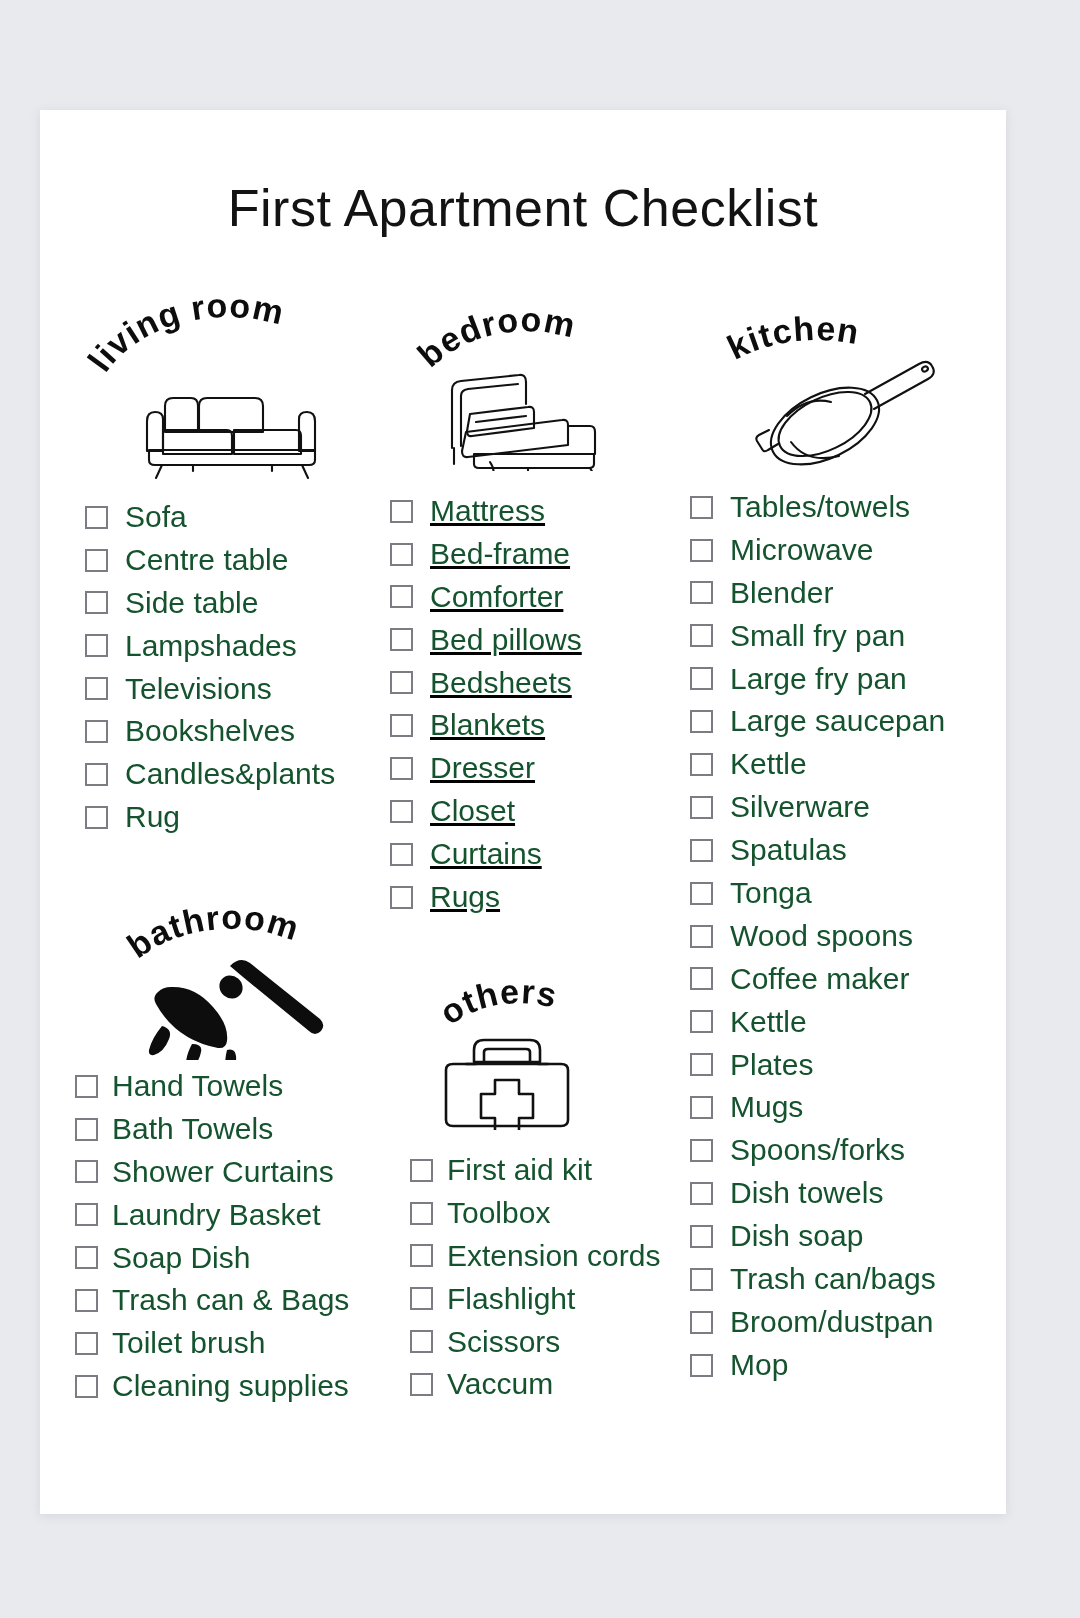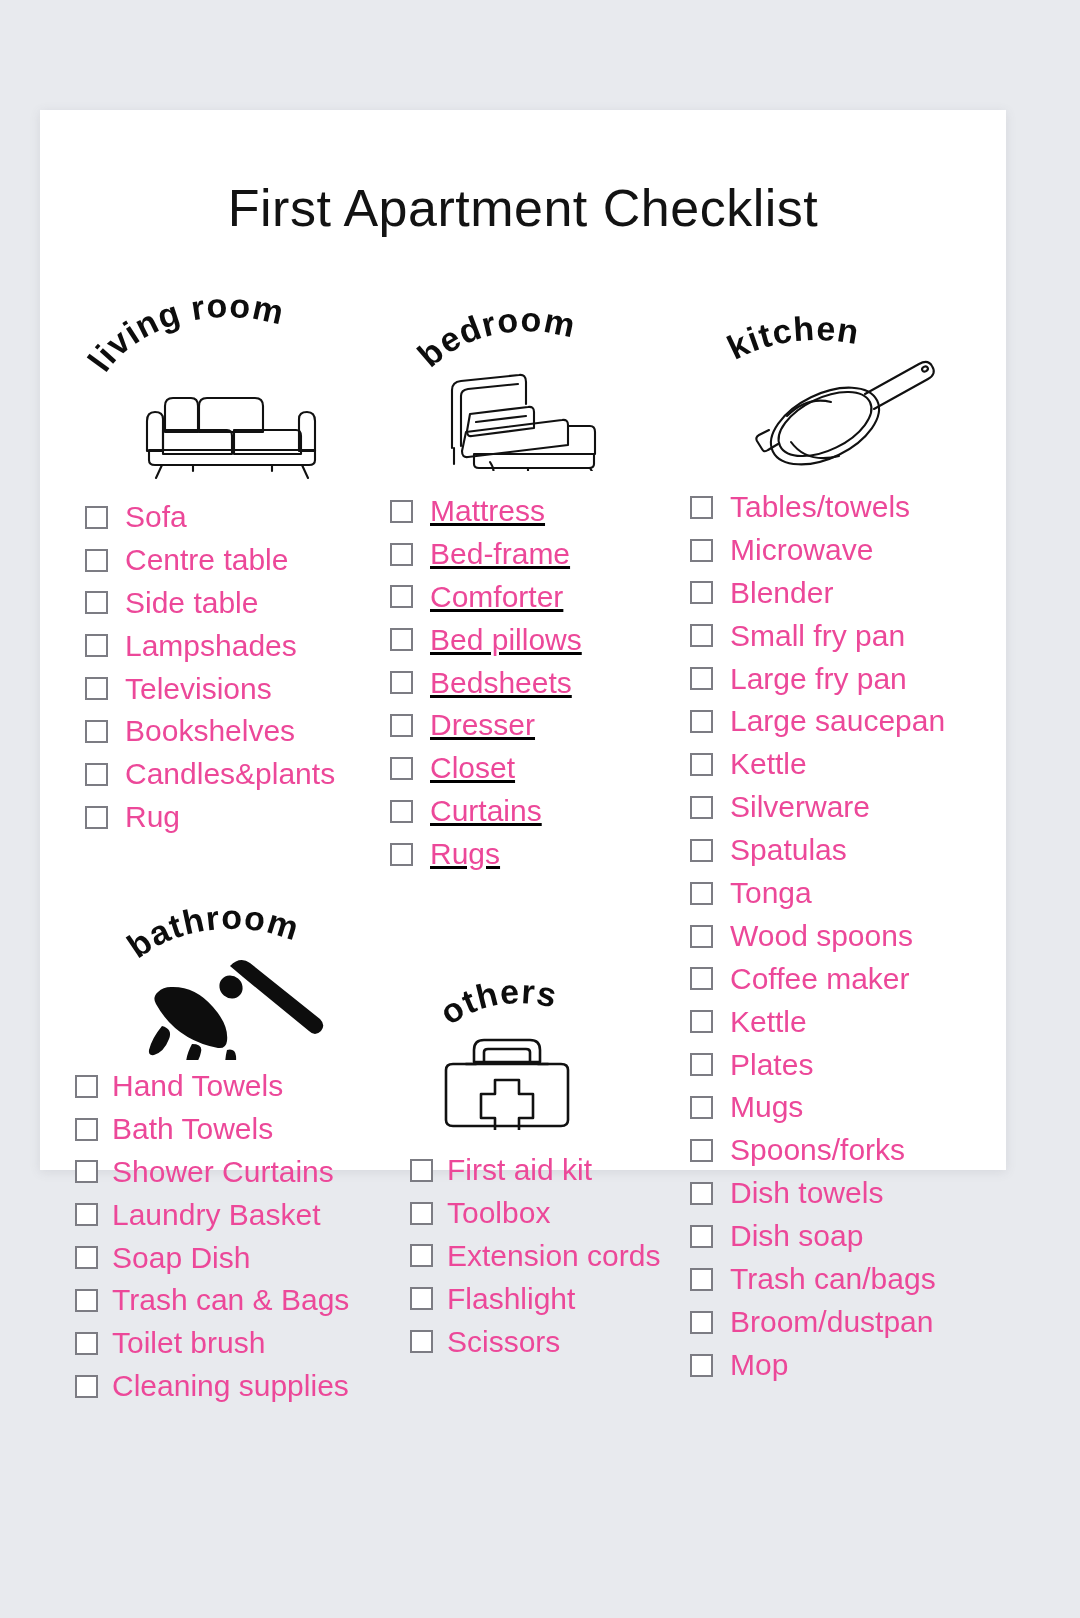--- a/index.html
+++ b/index.html
@@ -14,21 +14,21 @@
     overflow: hidden;
     position: relative;
   }
 
   
   #sheet {
     position: absolute;
     left: 40px;
     top: 110px;
     width: 966px;
-    height: 1060px;
+    height: 1404px;
     background: #ffffff;
     box-shadow: 0 2px 10px rgba(90,95,110,0.13);
   }
 
   
   #page-title {
     position: absolute;
     left: 0;
     top: 68px;
     width: 966px;
@@ -89,21 +89,21 @@
     height: 23px;
     min-width: 23px;
     border: 2px solid #7c7c83;
     box-sizing: border-box;
     margin-right: 17px;
     background: #fff;
   }
   .item-label {
     font-size: 30px;
     font-weight: 300;
-    color: #ec4899;
+    color: #14532d;
     line-height: 1.08;
     white-space: nowrap;
     font-family: "Liberation Sans", sans-serif;
   }
 
   
   #col-bathroom .box,
   #col-others .box { margin-right: 14px; }
 </style>
 </head>
@@ -213,20 +213,24 @@
       <li>
           <span class="box"></span>
           <span class="item-label">Bed pillows</span>
         </li>
       <li>
           <span class="box"></span>
           <span class="item-label">Bedsheets</span>
         </li>
       <li>
           <span class="box"></span>
+          <span class="item-label">Blankets</span>
+        </li>
+      <li>
+          <span class="box"></span>
           <span class="item-label">Dresser</span>
         </li>
       <li>
           <span class="box"></span>
           <span class="item-label">Closet</span>
         </li>
       <li>
           <span class="box"></span>
           <span class="item-label">Curtains</span>
         </li>
@@ -433,16 +437,20 @@
           <span class="item-label">Extension cords</span>
         </li>
       <li>
           <span class="box"></span>
           <span class="item-label">Flashlight</span>
         </li>
       <li>
           <span class="box"></span>
           <span class="item-label">Scissors</span>
         </li>
+      <li>
+          <span class="box"></span>
+          <span class="item-label">Vaccum</span>
+        </li>
     </ul>
   </div>
 
 </div>
 
 </body></html>

